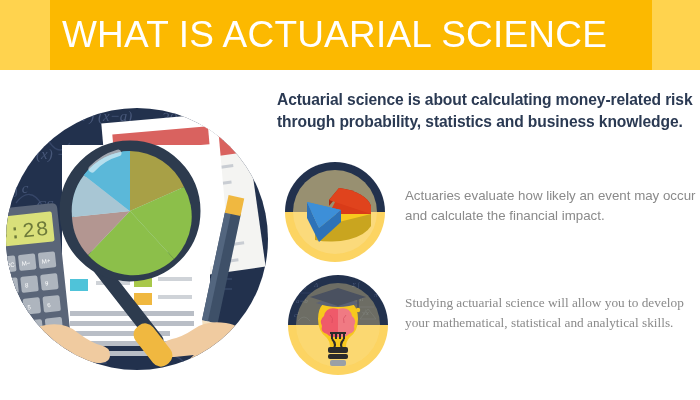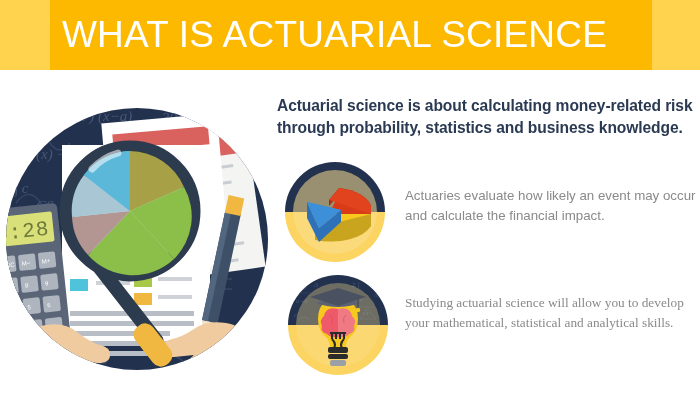--- a/index.html
+++ b/index.html
@@ -28,21 +28,21 @@
   }
 
   
   .illus-wrap { position: absolute; left: 6px; top: 83px; width: 262px; height: 315px; }
   .illus-circle {
     position: absolute; left: 0; top: 0; width: 262px; height: 312px;
   }
 
   
   .lede {
-    position: absolute; left: 277px; top: 95px; width: 420px;
+    position: absolute; left: 277px; top: 89px; width: 420px;
     font-size: 15.6px; font-weight: bold; line-height: 22px;
     color: #2b3a53; letter-spacing: -0.1px;
   }
 
   .row { position: absolute; left: 285px; width: 415px; }
   .row-1 { top: 162px; }
   .row-2 { top: 275px; }
 
   .icon-circle {
     position: absolute; left: 0; top: 0; width: 100px; height: 100px;

